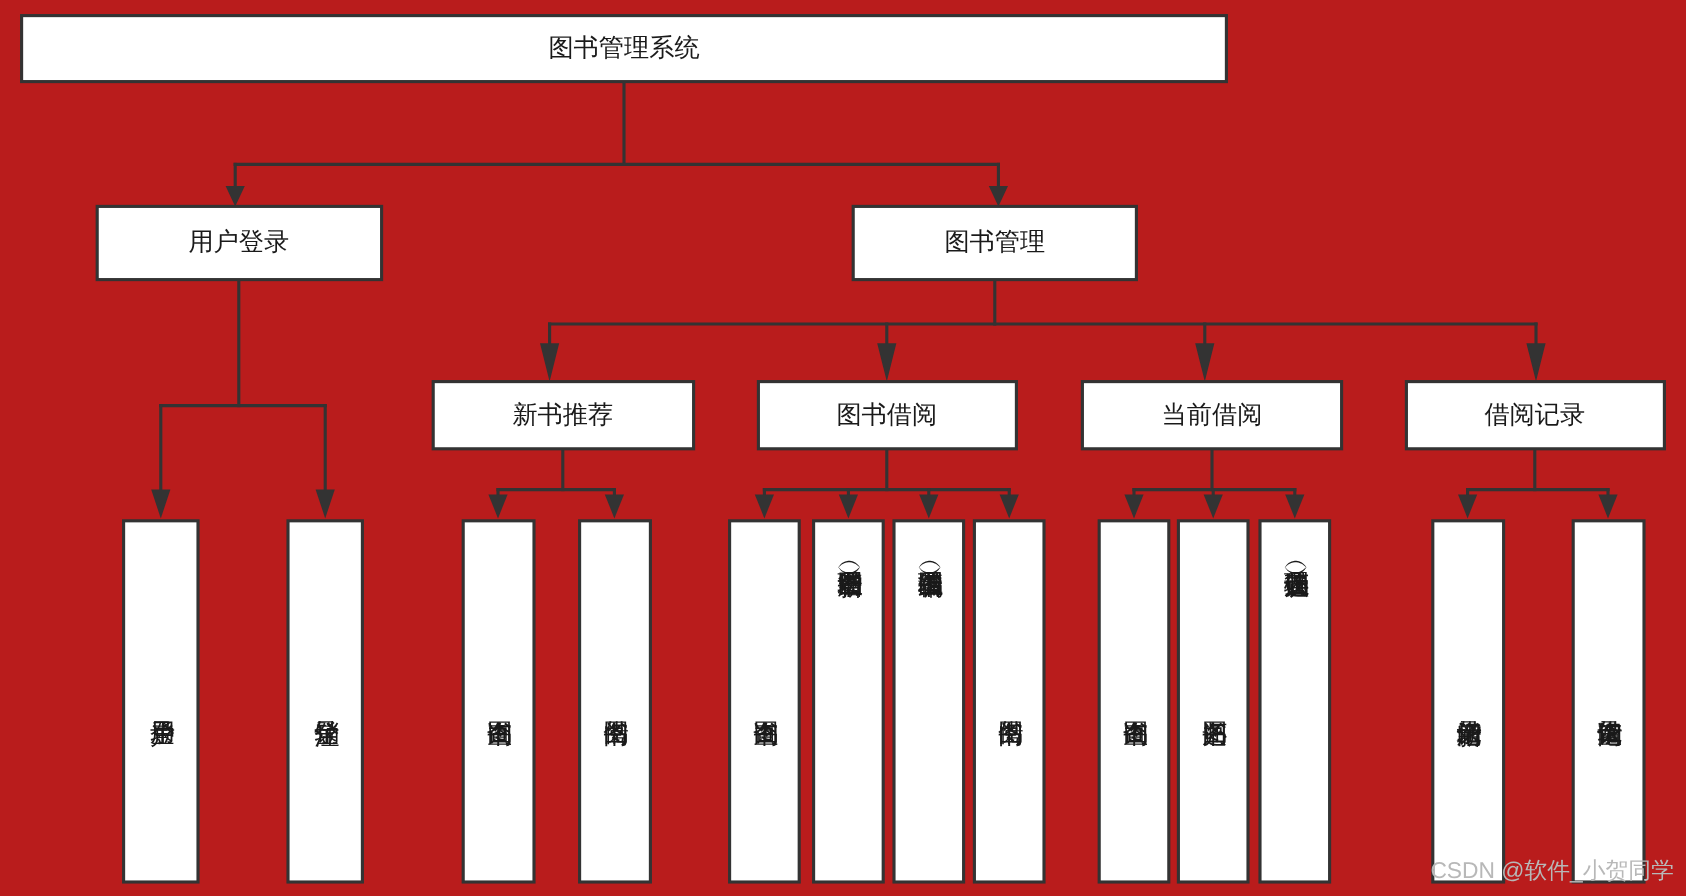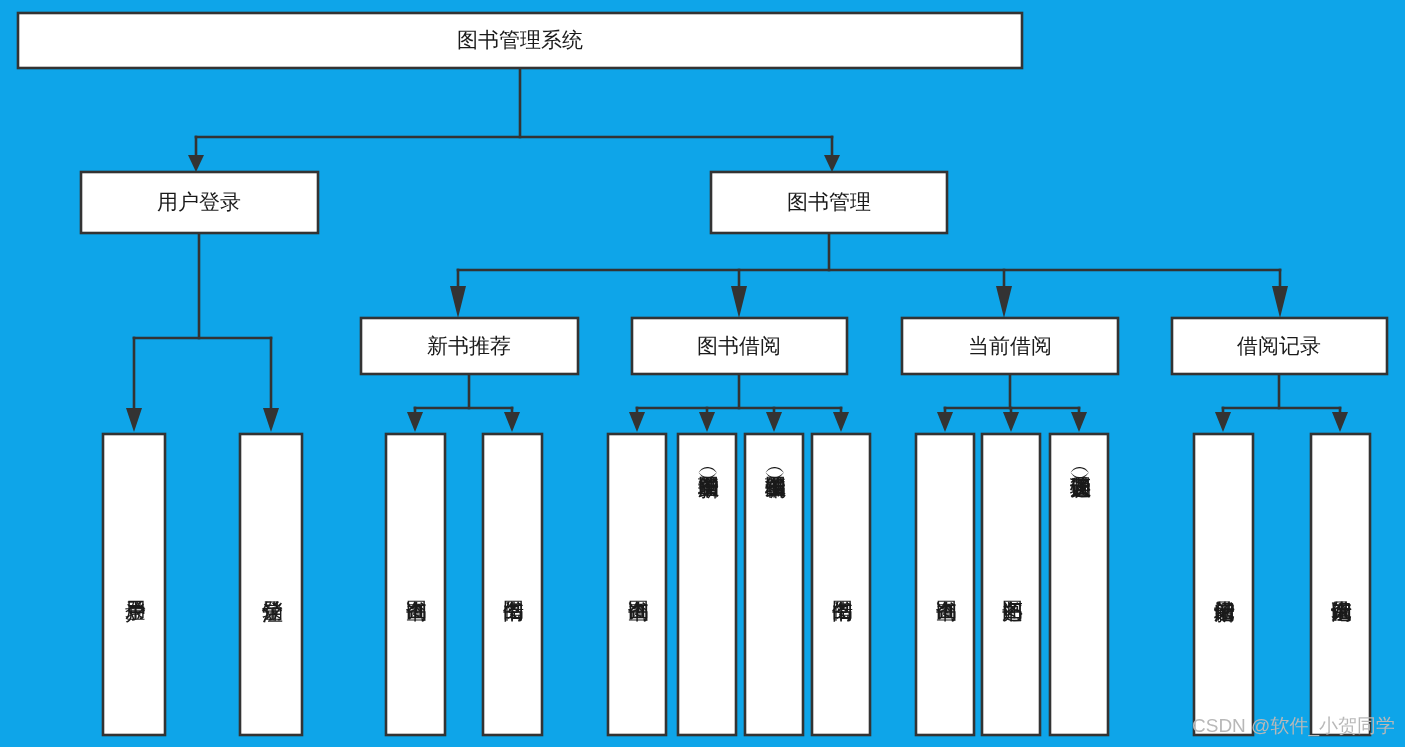--- a/index.html
+++ b/index.html
@@ -10,21 +10,21 @@
   body {
     width: 1405px;
     height: 747px;
     font-family: "Liberation Sans", "DejaVu Sans", sans-serif;
     overflow: hidden;
   }
   #diagram-root {
     position: relative;
     width: 1405px;
     height: 747px;
-    background: #0ea5e9;
+    background: #b91c1c;
   }
   svg.diagram-canvas {
     display: block;
     width: 1405px;
     height: 747px;
   }
   .node-box {
     fill: #ffffff;
     stroke: #333333;
     stroke-width: 2.6;

